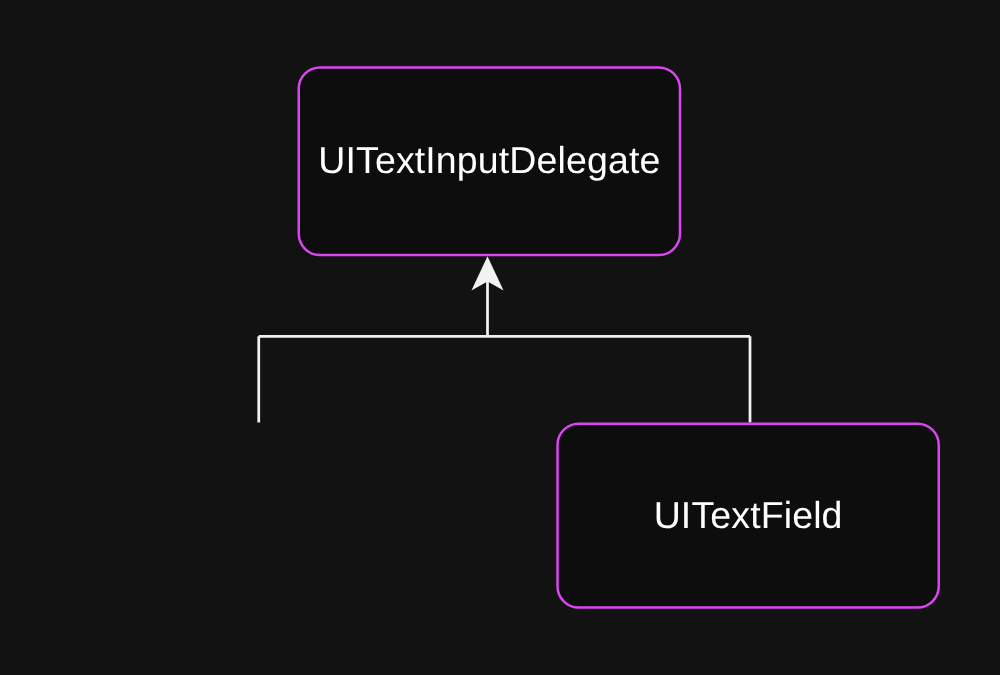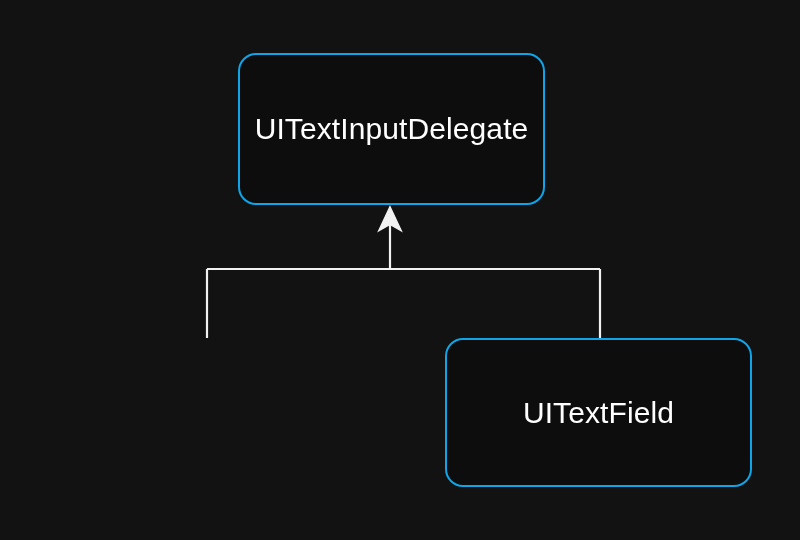--- a/index.html
+++ b/index.html
@@ -24,21 +24,21 @@
     left: 0;
     top: 0;
     width: 800px;
     height: 540px;
     pointer-events: none;
   }
   .node-box {
     position: absolute;
     box-sizing: border-box;
     background: #0d0d0d;
-    border: 2px solid #0ea5e9;
+    border: 2px solid #d946ef;
     border-radius: 18px;
     display: flex;
     align-items: center;
     justify-content: center;
   }
   .node-label {
     color: #ffffff;
     font-size: 30px;
     font-weight: 400;
     letter-spacing: 0.1px;

